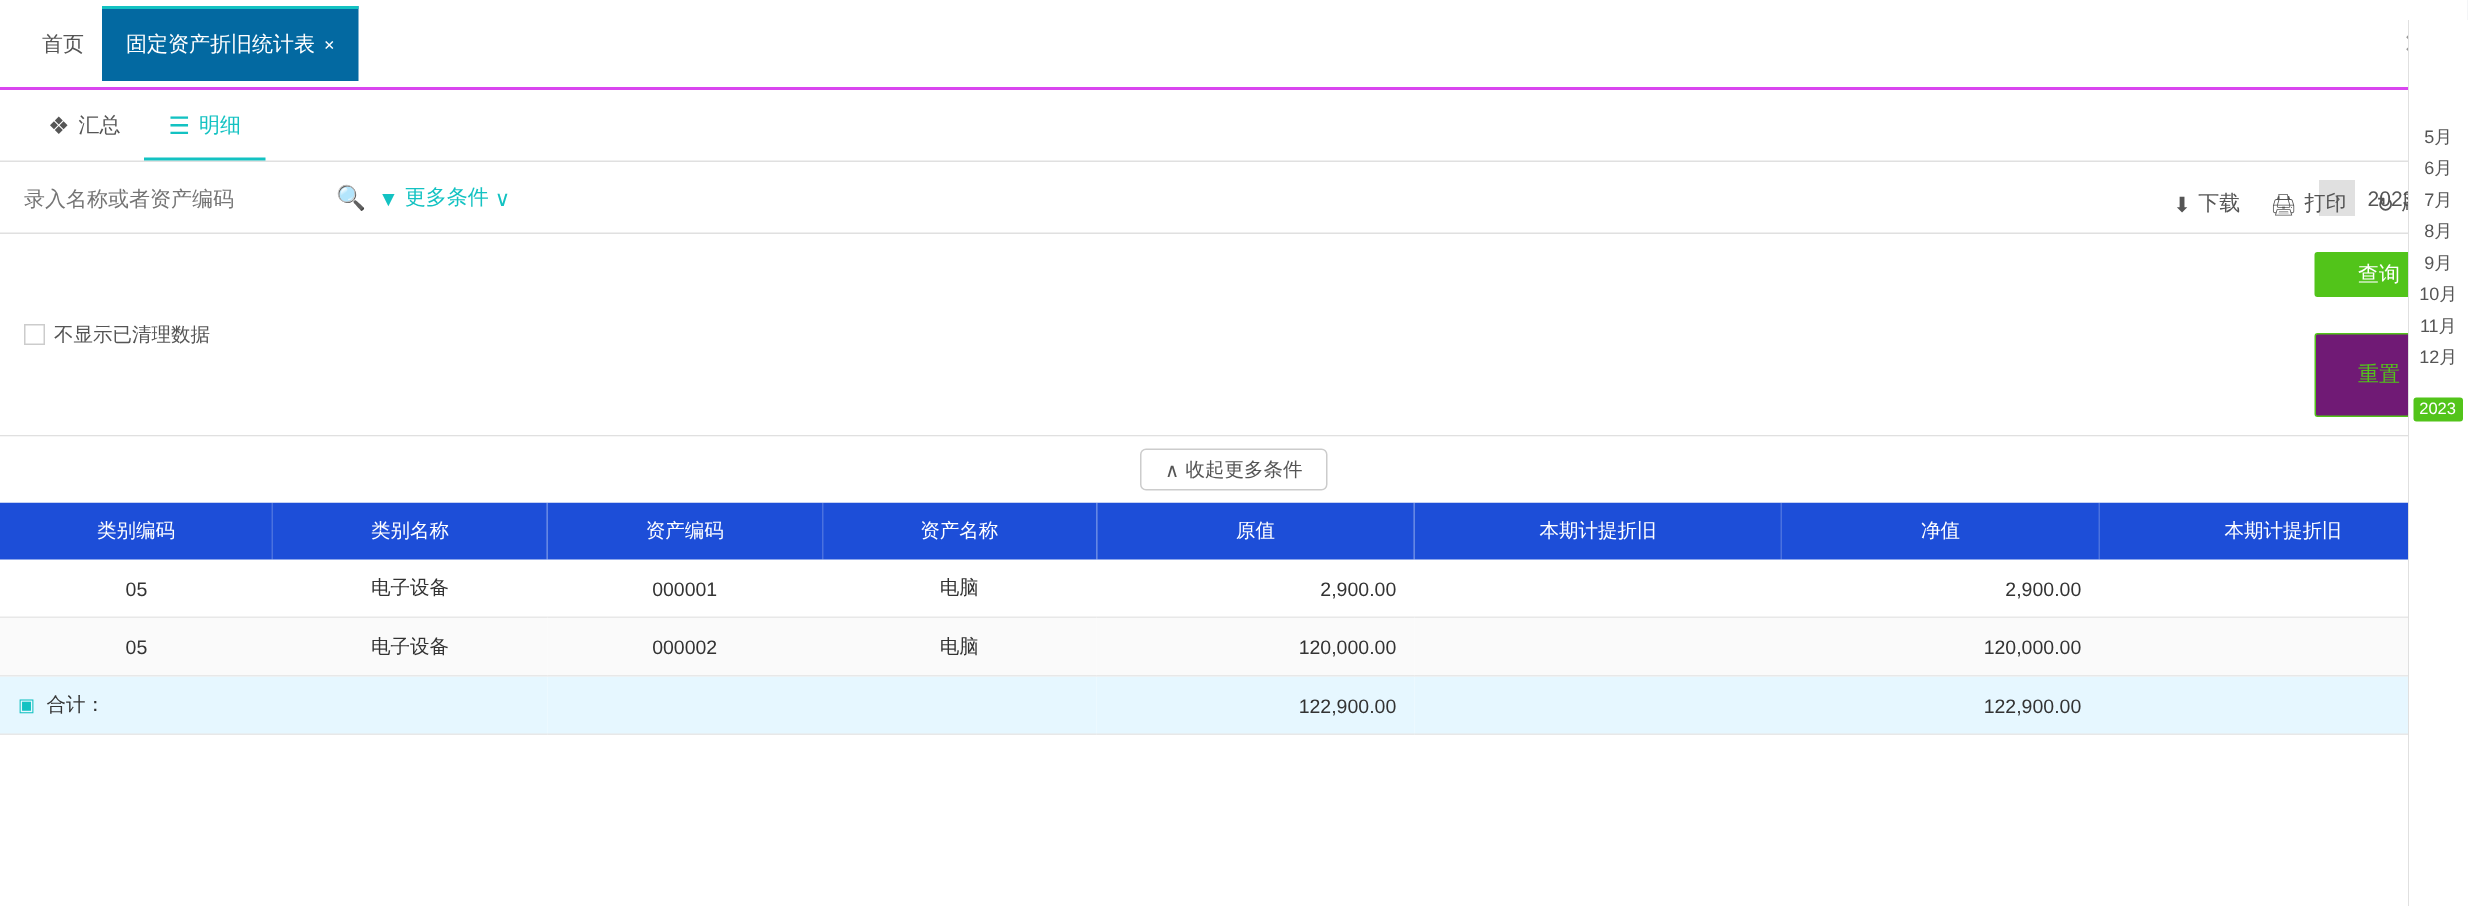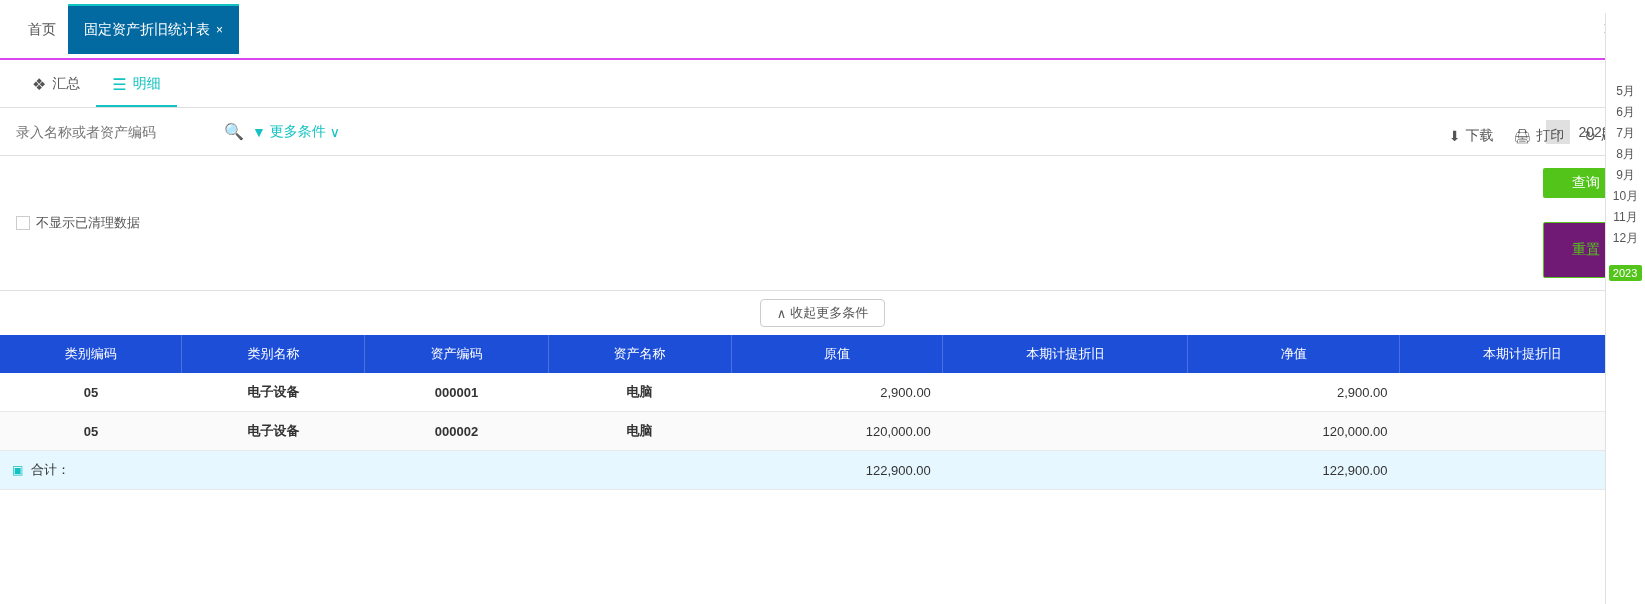--- a/index.html
+++ b/index.html
@@ -111,21 +111,21 @@
     .table-container { flex: 1; overflow: auto; background: #fff; }
     table { width: 100%; border-collapse: collapse; font-size: 13px; }
     thead tr { background: #1d4ed8; color: #fff; border-radius: 16px; }
     thead th {
       padding: 10px 12px; text-align: center; font-weight: normal;
       border-right: 1px solid rgba(255,255,255,0.2);
     }
     tbody tr { border-bottom: 1px solid #e8e8e8; }
     tbody tr:nth-child(even) { background: #fafafa; }
     tbody td { padding: 10px 12px; color: #333; }
-    td.center { text-align: center; font-weight: bold; }
+    td.center { text-align: center; }
     td.right { text-align: right; }
     .total-row { background: #e6f7ff !important; }
     .total-icon { color: #13c2c2; margin-right: 4px; font-size: 12px; }
 
     
     .right-panel {
       position: fixed; right: 0; top: 13px; width: 40px; height: 604px;
       background: #fff; border-left: 1px solid #e0e0e0;
       display: flex; flex-direction: column; align-items: center;
       padding-top: 60px; gap: 4px;

